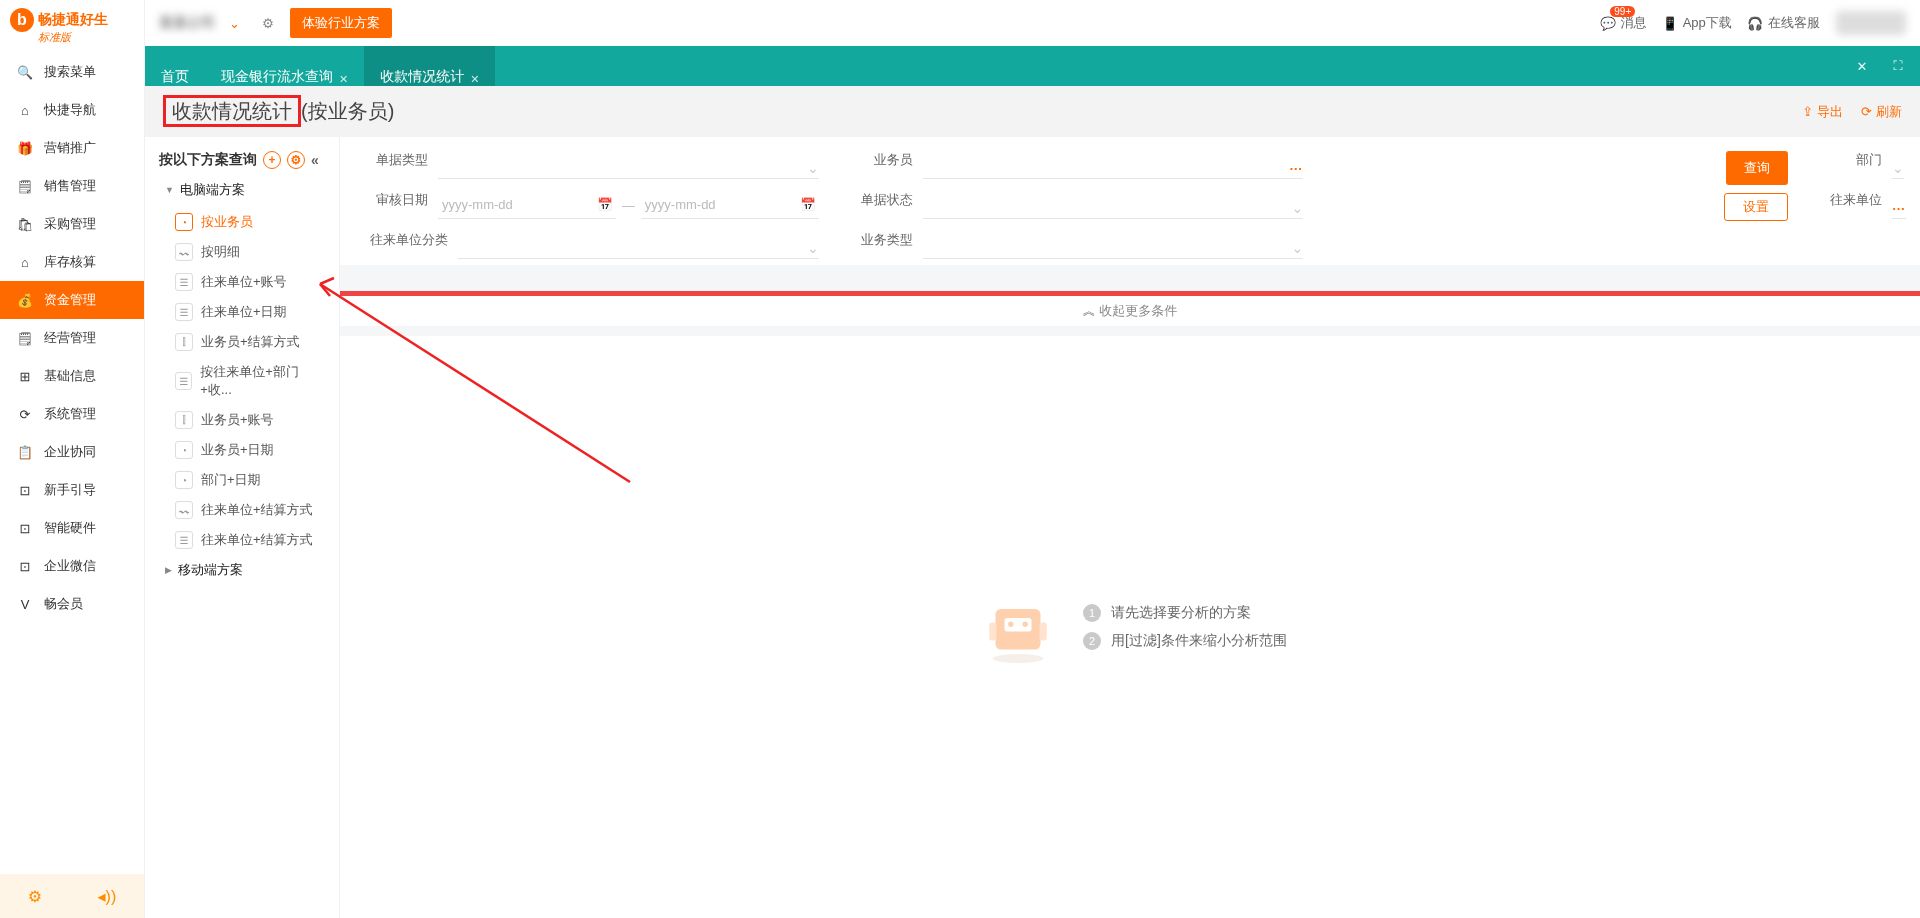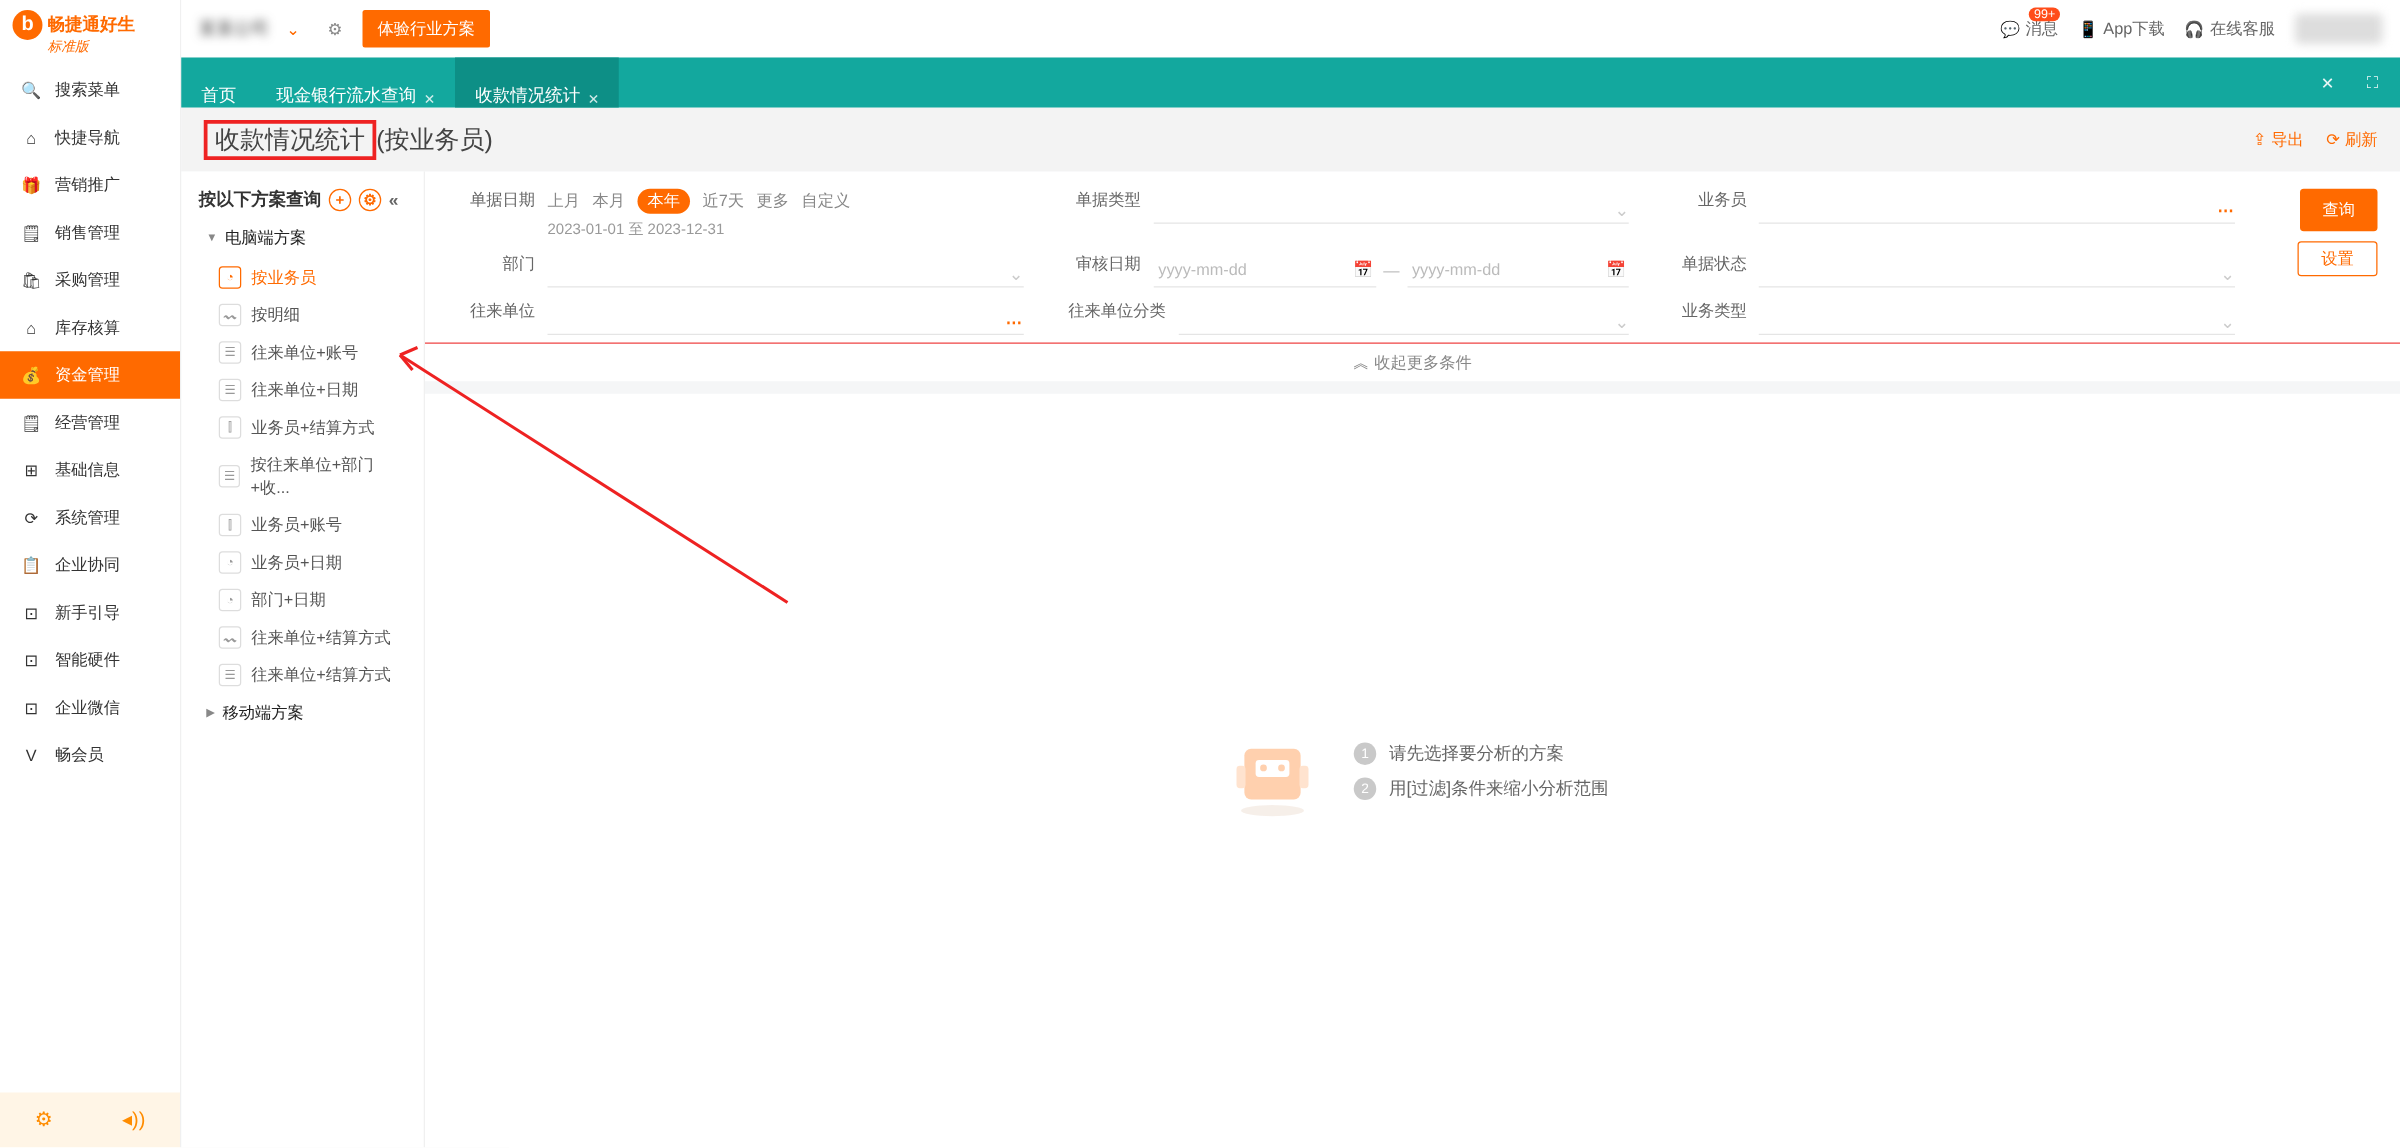--- a/index.html
+++ b/index.html
@@ -26,21 +26,21 @@
 
 
 .topbar { height: 46px; background: #fff; display: flex; align-items: center; padding: 0 14px; gap: 8px; }
 .org-name { font-size: 14px; color: #333; filter: blur(4px); }
 .chev-down { color: #ff6a00; margin: 0 6px; }
 .gear-btn { width: 28px; height: 28px; border: none; background: transparent; cursor: pointer; color: #888; }
 .btn-orange { background: #ff6a00; color: #fff; border: none; border-radius: 2px; padding: 6px 12px; cursor: pointer; font-size: 13px; }
 .top-spacer { flex: 1; }
 .top-actions { display: flex; align-items: center; gap: 16px; color: #666; }
 .top-act { display: flex; align-items: center; gap: 4px; cursor: pointer; position: relative; }
-.badge { position: absolute; top: -8px; left: 10px; background: #ff4d1a; color: #fff; font-size: 10px; border-radius: 8px; padding: 0 4px; min-width: 22px; text-align: center; margin-left: 13px; }
+.badge { position: absolute; top: -8px; left: 10px; background: #ff4d1a; color: #fff; font-size: 10px; border-radius: 8px; padding: 0 4px; min-width: 22px; text-align: center; }
 .avatar-blur { width: 70px; height: 24px; filter: blur(4px); background: #ddd; border-radius: 4px; }
 
 
 .tabbar { height: 40px; background: #13a89e; display: flex; align-items: center; color: #fff; position: relative; }
 .tab { padding: 0 16px; height: 100%; display: flex; align-items: flex-end; gap: 6px; cursor: pointer; font-size: 14px; }
 .tab.active { background: #0d8f86; }
 .tab-x { font-size: 11px; opacity: .8; }
 .tab-ctrls { position: absolute; right: 0; display: flex; gap: 8px; padding-right: 8px; }
 .tab-ctrl { width: 28px; height: 28px; display: flex; align-items: center; justify-content: center; cursor: pointer; opacity: .9; }
 
@@ -81,21 +81,21 @@
 .date-row { display: flex; gap: 10px; font-size: 13px; color: #888; align-items: center; }
 .date-row .sel { background: #ff6a00; color: #fff; border-radius: 10px; padding: 1px 8px; }
 .date-under { font-size: 12px; color: #999; margin-top: 4px; }
 .date-pair { flex: 1; display: flex; align-items: center; gap: 6px; }
 .date-inp { flex: 1; border-bottom: 1px solid #e5e5e5; min-height: 28px; color: #bbb; display: flex; align-items: center; padding-left: 4px; position: relative; }
 .cal-ic { position: absolute; right: 2px; color: #ff6a00; font-size: 13px; }
 .actions-col { display: flex; flex-direction: column; gap: 8px; align-items: flex-end; }
 .btn-orange-solid { background: #ff6a00; color: #fff; border: none; border-radius: 3px; padding: 8px 18px; font-size: 13px; cursor: pointer; }
 .btn-orange-outline { background: #fff; color: #ff6a00; border: 1px solid #ff6a00; border-radius: 3px; padding: 4px 18px; font-size: 13px; cursor: pointer; }
 
-.collapse-bar { background: #fff; text-align: center; padding: 6px 0; color: #888; font-size: 13px; cursor: pointer; border-top: 1px solid #ef4444; }
+.collapse-bar { background: #fff; text-align: center; padding: 6px 0; color: #888; font-size: 13px; cursor: pointer; border-top: 5px solid #ef4444; margin-top: 26px; }
 
 .canvas { flex: 1; background: #fff; margin-top: 10px; position: relative; display: flex; align-items: center; justify-content: center; flex-direction: column; gap: 12px; }
 .robot { width: 90px; height: 90px; opacity: .6; }
 .tips { display: flex; flex-direction: column; gap: 10px; }
 .tip { display: flex; align-items: center; gap: 10px; color: #666; font-size: 14px; }
 .tip .num { width: 18px; height: 18px; border-radius: 50%; background: #c9c9c9; color: #fff; display: inline-flex; align-items: center; justify-content: center; font-size: 11px; }
 .tip-row { display: flex; align-items: center; gap: 20px; }
 
 .sv { flex-shrink: 0; }
 </style>
@@ -312,34 +312,20 @@
             <div class="qgrp-name">
               <span class="caret">▶</span>
               <span>移动端方案</span>
             </div>
           </div>
       </div>
 
       <div class="filters-wrap">
         <div class="filters">
 
-          <div class="fcell" style="align-items:flex-start">
-            <span class="flabel">单据日期</span>
-            <div style="flex:1">
-              <div class="date-row" id="quick-dates">
-                  <span>上月</span>
-                  <span>本月</span>
-                  <span class="sel">本年</span>
-                  <span>近7天</span>
-                  <span>更多</span>
-                  <span>自定义</span>
-                </div>
-              <div class="date-under">2023-01-01 至 2023-12-31</div>
-            </div>
-          </div>
           <div class="fcell">
             <span class="flabel">单据类型</span>
             <div class="fcontrol">
                 <span class="cv">⌄</span>
               </div>
           </div>
           <div class="fcell">
             <span class="flabel">业务员</span>
             <div class="fcontrol">
                 <span class="more-d">⋯</span>

